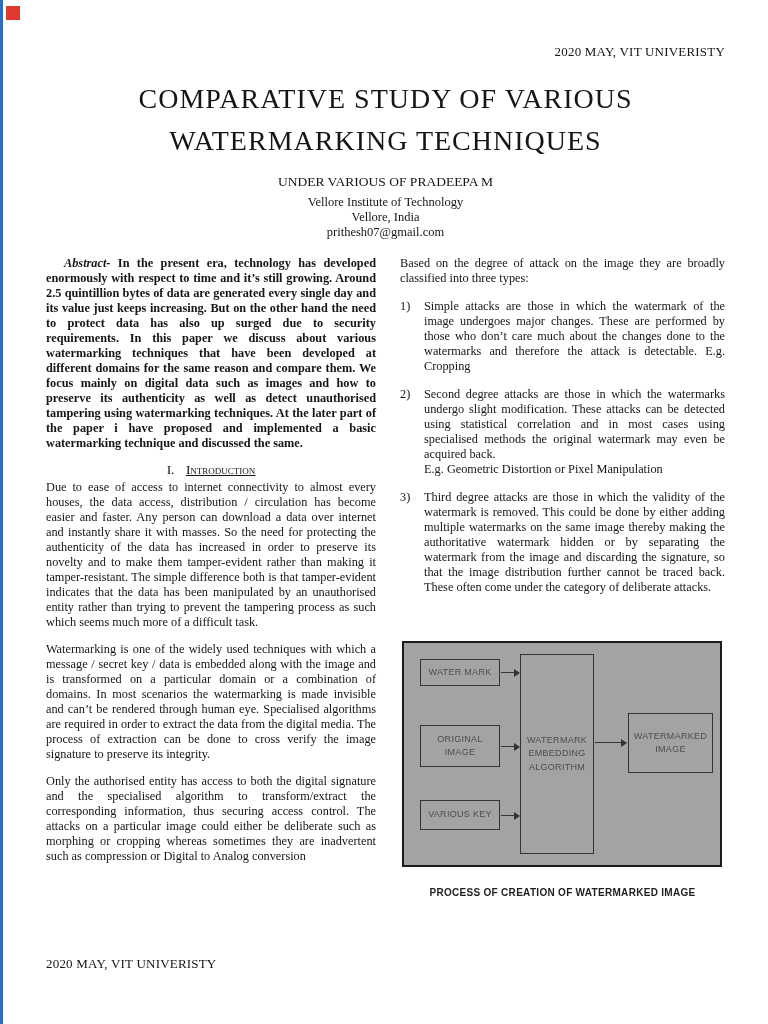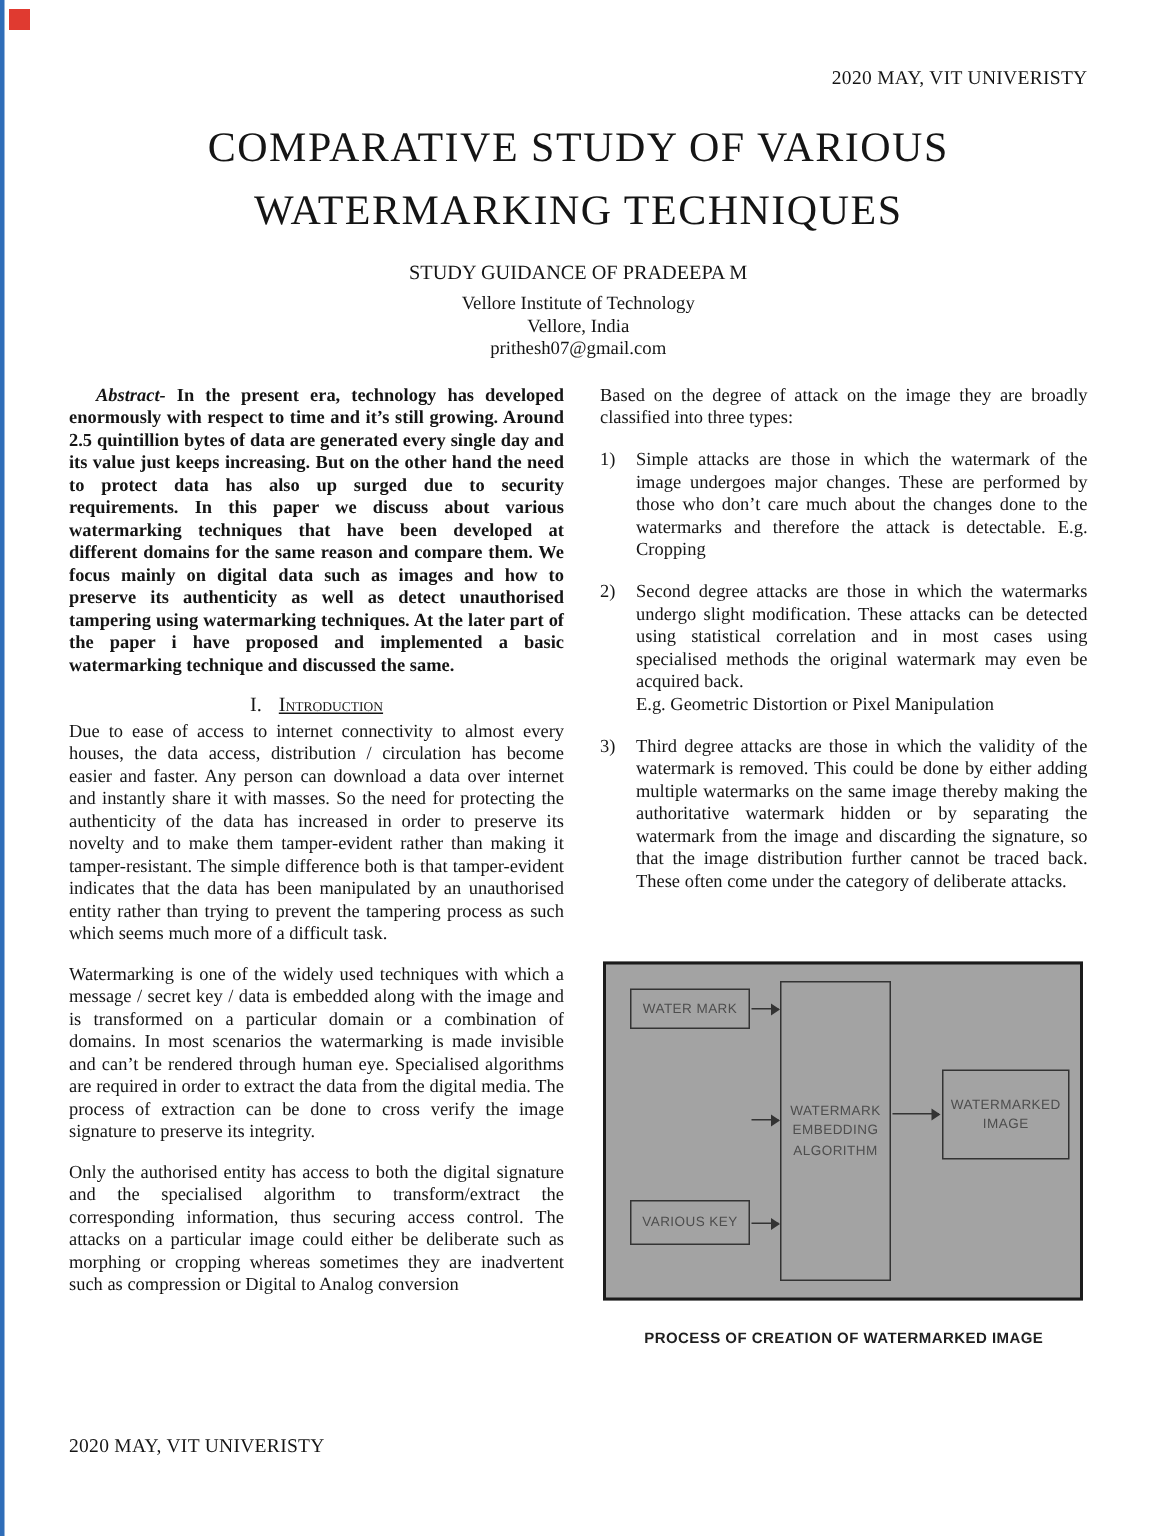--- a/index.html
+++ b/index.html
@@ -162,21 +162,21 @@
   <div class="content">
 
     <div class="running-header">2020 MAY, VIT UNIVERISTY</div>
 
     <div class="title">
       <div>COMPARATIVE STUDY OF VARIOUS</div>
       <div>WATERMARKING TECHNIQUES</div>
     </div>
 
     <div class="authors">
-      <div class="author-name">STUDY GUIDANCE OF PRADEEPA M</div>
+      <div class="author-name">UNDER VARIOUS OF PRADEEPA M</div>
       <div class="affil affil-first">Vellore Institute of Technology</div>
       <div class="affil">Vellore, India</div>
       <div class="affil">prithesh07@gmail.com</div>
     </div>
 
     <div class="columns">
 
       <div class="col-left">
         <p class="abstract">
           <span class="ab-label">Abstract-</span>
@@ -217,20 +217,23 @@
           <div class="li-body">
             <div class="li-text">Third degree attacks are those in which the validity of the watermark is removed. This could be done by either adding multiple watermarks on the same image thereby making the authoritative watermark hidden or by separating the watermark from the image and discarding the signature, so that the image distribution further cannot be traced back. These often come under the category of deliberate attacks.</div>
             <div class="li-eg"></div>
           </div>
         </div>
 
         <div class="diagram">
           <div class="dbox b-watermark">
             <span>WATER MARK</span>
           </div>
+          <div class="dbox b-original">
+            <span>ORIGINAL IMAGE</span>
+          </div>
           <div class="dbox b-secret">
             <span>VARIOUS KEY</span>
           </div>
           <div class="dbox b-algo">
             <span>WATERMARK EMBEDDING ALGORITHM</span>
           </div>
           <div class="dbox b-output">
             <span>WATERMARKED IMAGE</span>
           </div>
           <div class="arrow a1"></div>

